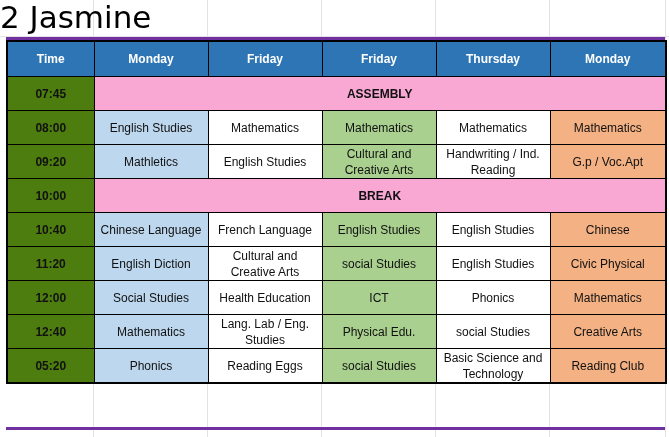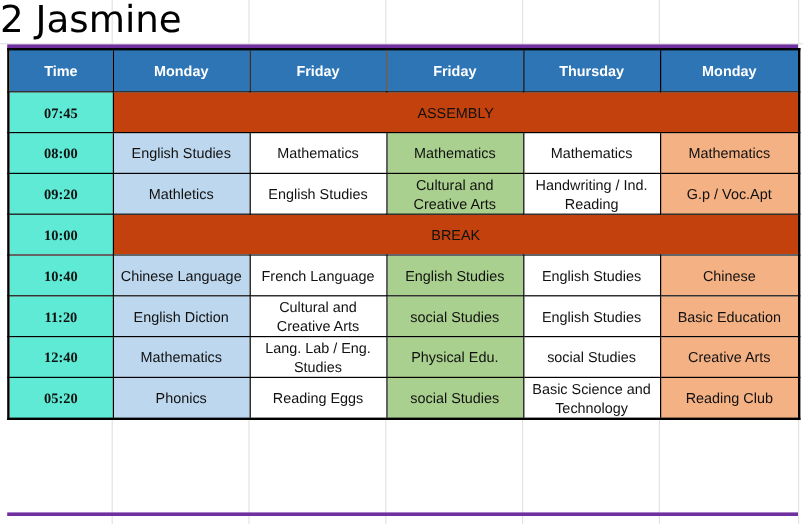--- a/index.html
+++ b/index.html
@@ -34,22 +34,22 @@
       border: 1px solid #000;
       text-align: center; vertical-align: middle;
       font-size: 12px; line-height: 16px; padding: 0 3px;
       overflow: hidden; color: #111;
     }
     table.tt th {
       background: #2e75b6; color: #ffffff; font-weight: bold; height: 34px;
       font-size: 12px;
     }
     table.tt tr.row td { height: 33px; }
-    td.time { background: #5eead4; font-weight: bold; font-size: 12px; font-family: Liberation Serif, serif; }
-    td.span { background: #c2410c; font-weight: normal; font-size: 11px; }
+    td.time { background: #4d7c0f; font-weight: bold; font-size: 12px; }
+    td.span { background: #f9a8d4; font-weight: bold; font-size: 11px; }
     td.mon { background: #bdd7ee; }
     td.tue { background: #ffffff; }
     td.wed { background: #a9d08e; }
     td.thu { background: #ffffff; }
     td.fri { background: #f4b183; }
   </style>
 </head>
 <body>
 
 <div class="gridbg">
@@ -116,21 +116,29 @@
       <td class="wed">English Studies</td>
       <td class="thu">English Studies</td>
       <td class="fri">Chinese</td>
     </tr>
     <tr class="row">
       <td class="time">11:20</td>
       <td class="mon">English Diction</td>
       <td class="tue">Cultural and Creative Arts</td>
       <td class="wed">social Studies</td>
       <td class="thu">English Studies</td>
-      <td class="fri">Basic Education</td>
+      <td class="fri">Civic Physical</td>
+    </tr>
+    <tr class="row">
+      <td class="time">12:00</td>
+      <td class="mon">Social Studies</td>
+      <td class="tue">Health Education</td>
+      <td class="wed">ICT</td>
+      <td class="thu">Phonics</td>
+      <td class="fri">Mathematics</td>
     </tr>
     <tr class="row">
       <td class="time">12:40</td>
       <td class="mon">Mathematics</td>
       <td class="tue">Lang. Lab / Eng. Studies</td>
       <td class="wed">Physical Edu.</td>
       <td class="thu">social Studies</td>
       <td class="fri">Creative Arts</td>
     </tr>
     <tr class="row">

